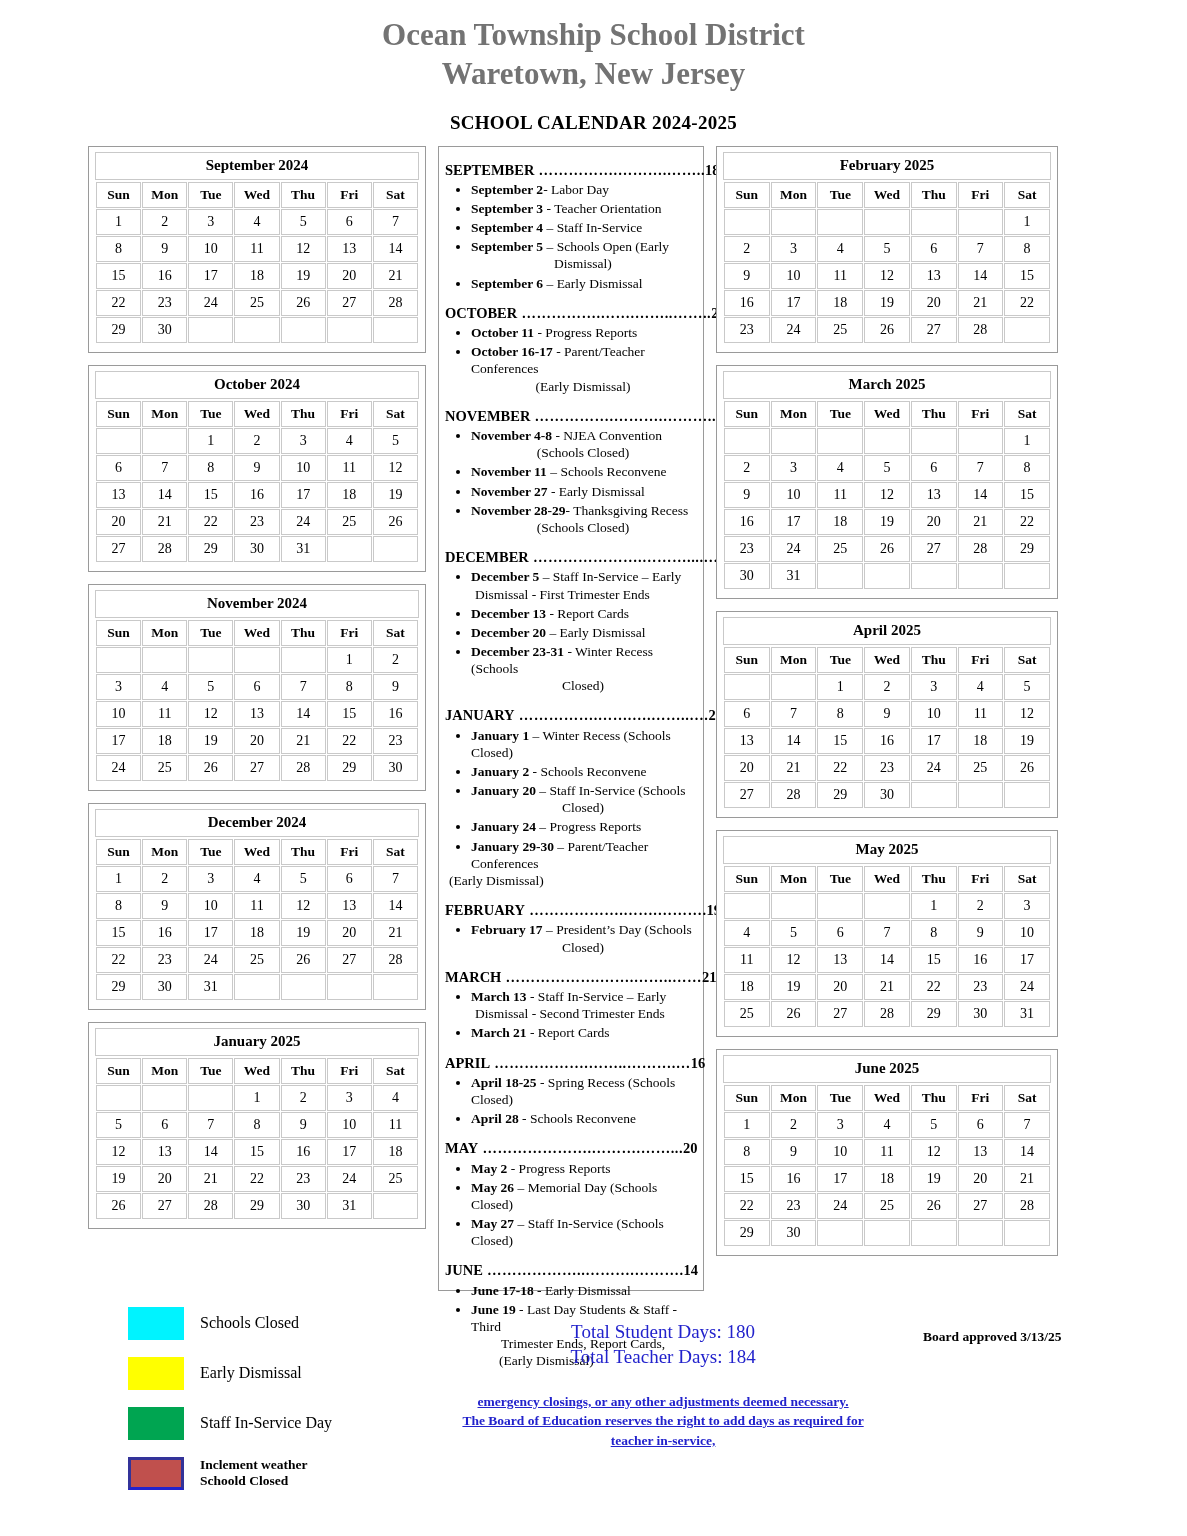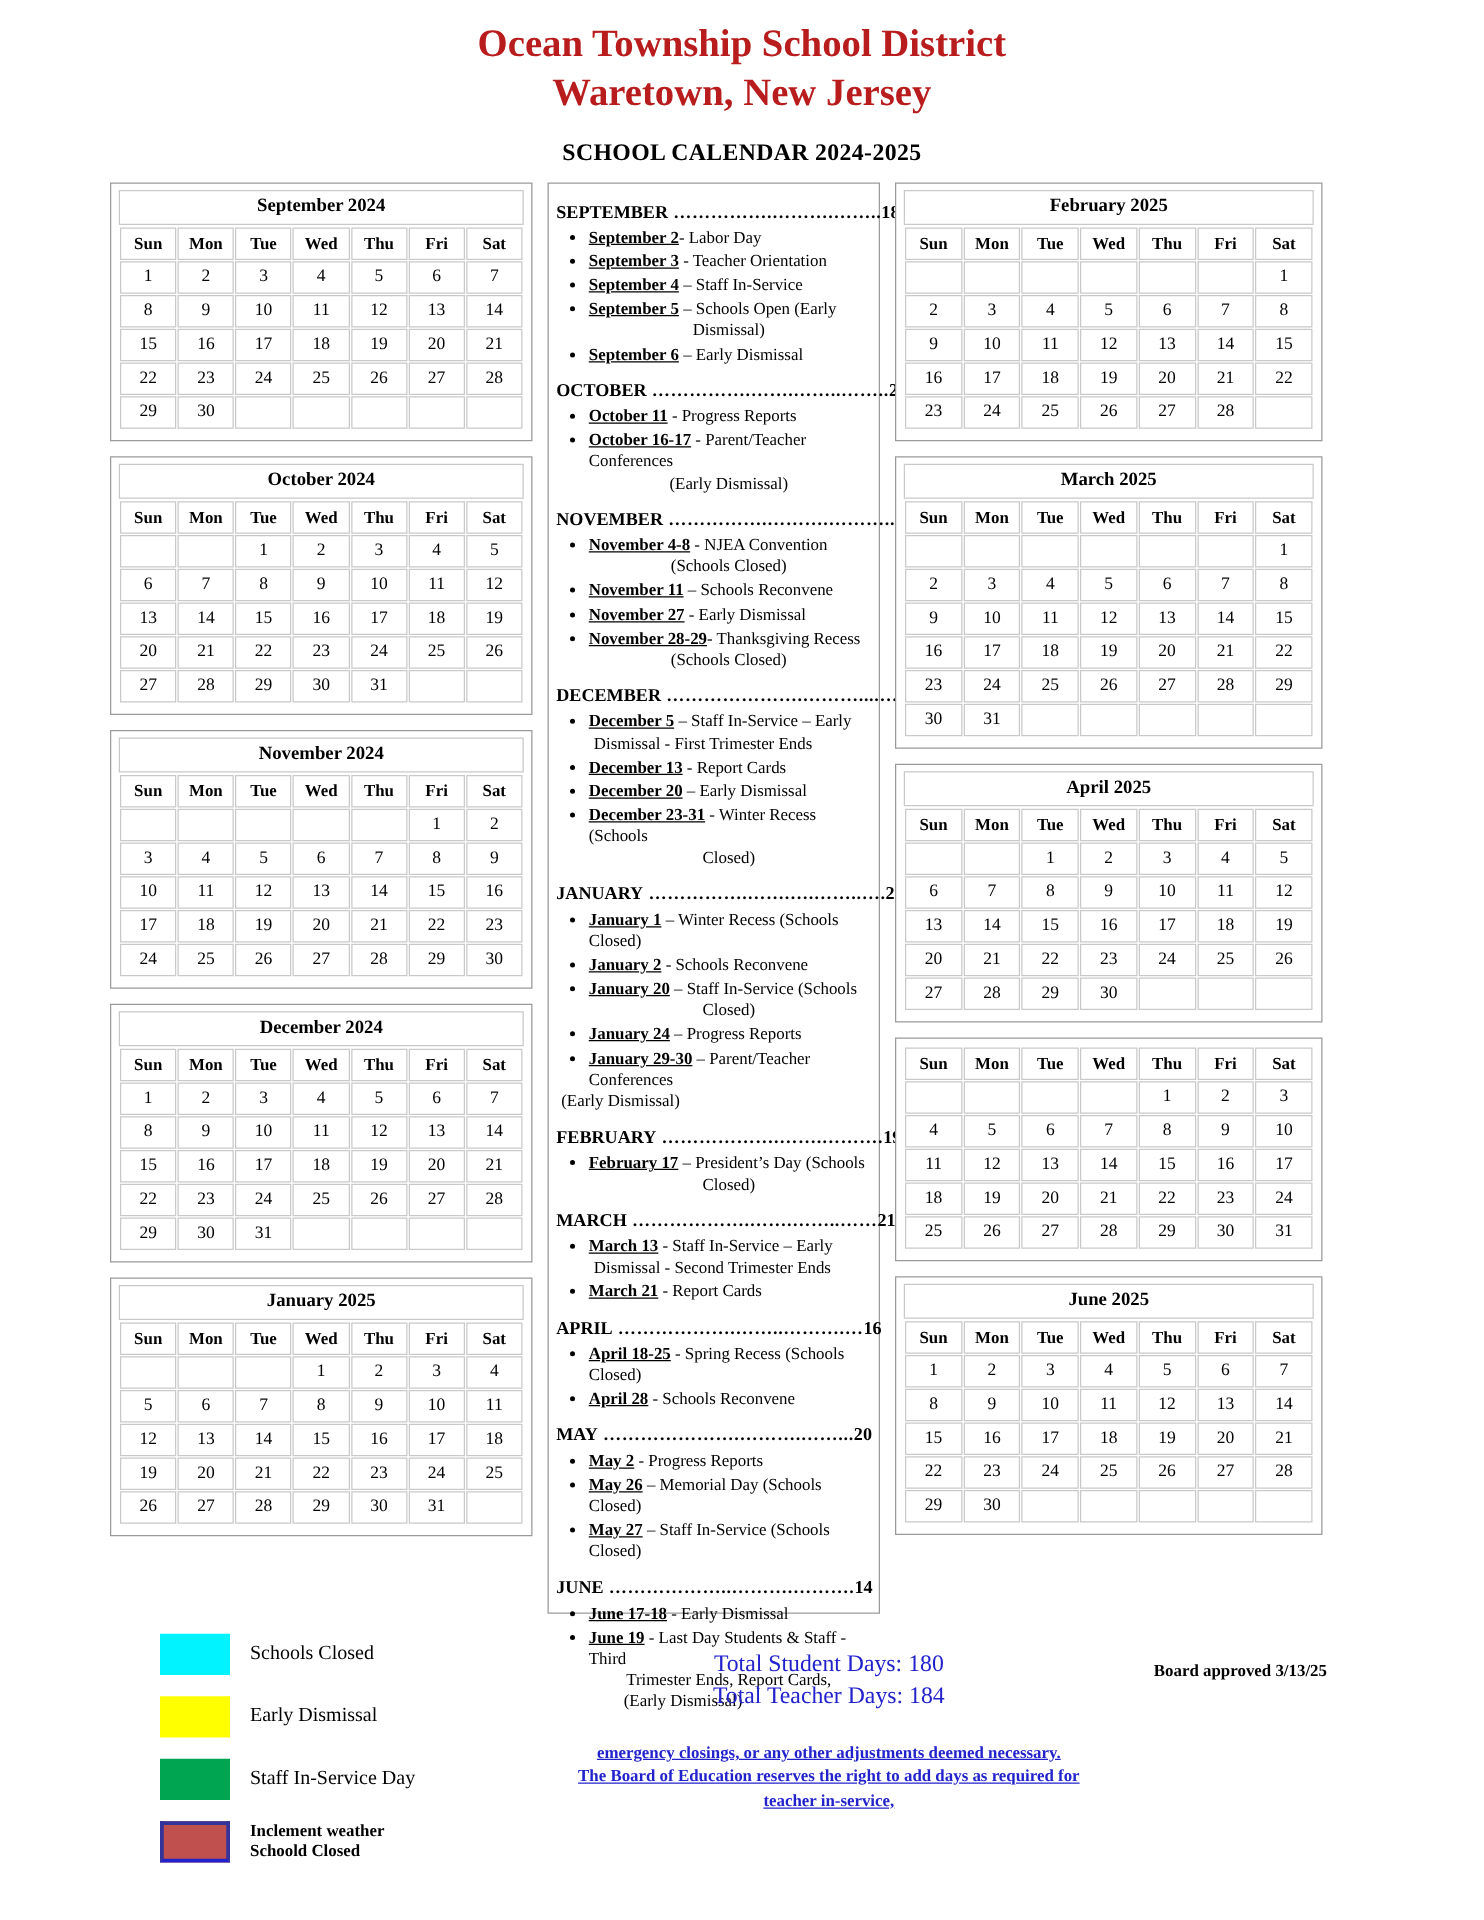--- a/index.html
+++ b/index.html
@@ -10,21 +10,21 @@
     background: #ffffff;
     font-family: "Liberation Serif", serif;
     color: #000000;
     position: relative;
     overflow: hidden;
   }
 
   
   .header { text-align: center; padding-top: 16px; }
   .district-name {
-    color: #b91c1c;
+    color: #737373;
     font-size: 31px;
     font-weight: bold;
     line-height: 1.25;
     letter-spacing: 0px;
   }
   .calendar-title {
     margin-top: 18px;
     font-size: 19px;
     font-weight: bold;
     letter-spacing: 0.3px;
@@ -94,21 +94,21 @@
     margin-top: 12px;
   }
   .mo-head:first-child { margin-top: 0; }
   .mo-head .dots { letter-spacing: 0.5px; }
   ul.events {
     list-style: disc;
     margin: 2px 0 0 0;
     padding-left: 26px;
   }
   ul.events li { margin: 0 0 2px 0; }
-  ul.events li b { font-weight: bold; text-decoration: underline; }
+  ul.events li b { font-weight: bold; }
   .nowrap-ctr { display: block; text-align: center; }
 
   
   .footer {
     position: relative;
     padding: 16px 88px 0 88px;
     display: flex;
   }
   .legend { width: 380px; }
   .legend-row {
@@ -746,20 +746,21 @@
               <td>29</td>
               <td>30</td>
               <td></td>
               <td></td>
               <td></td>
             </tr>
           </tbody>
         </table>
       </div>
       <div class="month-box">
+        <div class="month-title">May 2025</div>
         <table class="cal">
           <thead>
             <tr>
               <th>Sun</th>
               <th>Mon</th>
               <th>Tue</th>
               <th>Wed</th>
               <th>Thu</th>
               <th>Fri</th>
               <th>Sat</th>

